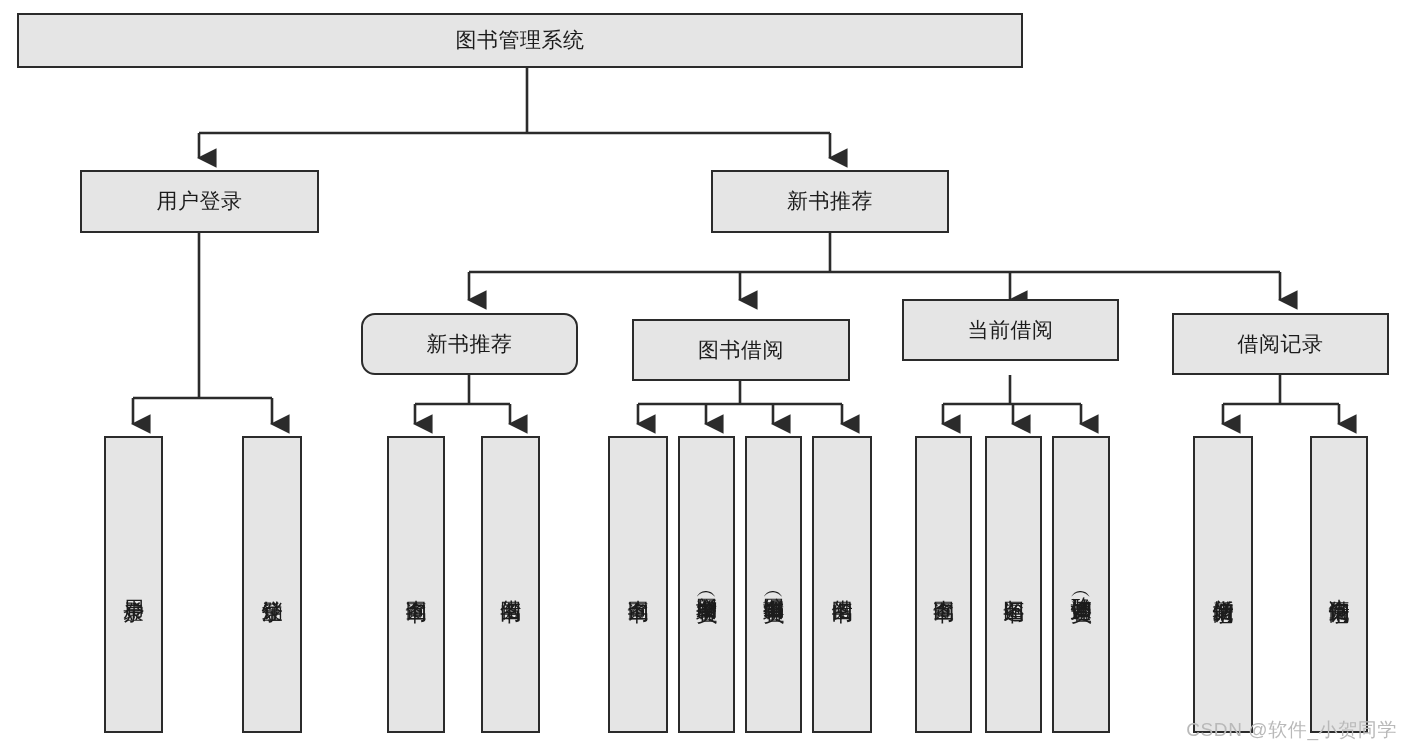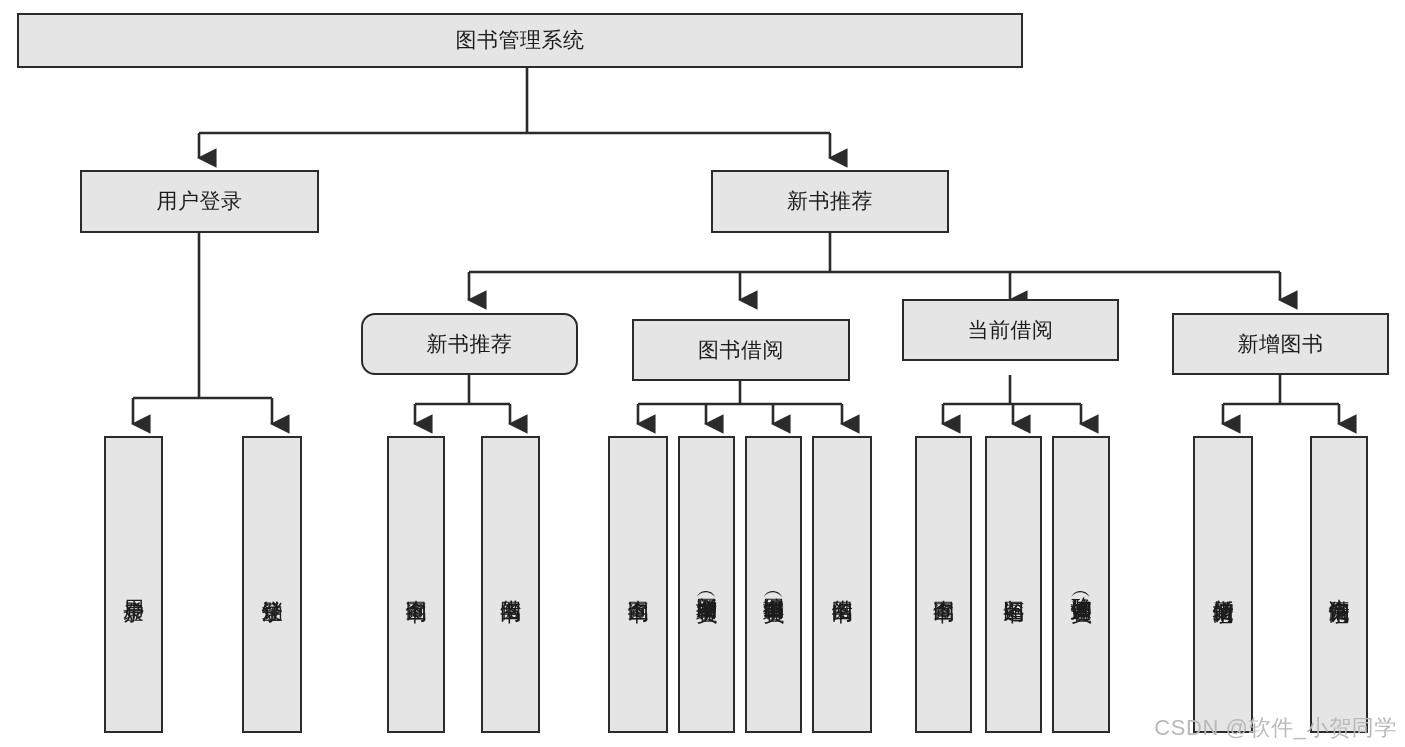--- a/index.html
+++ b/index.html
@@ -53,21 +53,21 @@
     white-space: normal;
     font-size: 21px;
     line-height: 1.25;
     letter-spacing: 1px;
     max-height: 272px;
   }
   .watermark {
     position: absolute;
     right: 8px;
     bottom: 4px;
-    font-size: 22px;
+    font-size: 19px;
     color: #b9b9b9;
     letter-spacing: 0.6px;
     z-index: 5;
     white-space: nowrap;
   }
 </style>
 </head>
 <body>
 
 <div id="canvas">
@@ -136,21 +136,21 @@
   <div class="node" style="left:361px; top:313px; width:217px; height:62px;border-radius:14px;">
     <span class="label">新书推荐</span>
   </div>
   <div class="node" style="left:632px; top:319px; width:218px; height:62px;">
     <span class="label">图书借阅</span>
   </div>
   <div class="node" style="left:902px; top:299px; width:217px; height:62px;">
     <span class="label">当前借阅</span>
   </div>
   <div class="node" style="left:1172px; top:313px; width:217px; height:62px;">
-    <span class="label">新增图书</span>
+    <span class="label">借阅记录</span>
   </div>
 
   <div class="node leaf" style="left:104px; top:436px; width:59px; height:297px;">
     <span class="label">用户登录</span>
   </div>
   <div class="node leaf" style="left:242px; top:436px; width:60px; height:297px;">
     <span class="label">注销登录</span>
   </div>
 
   <div class="node leaf" style="left:387px; top:436px; width:58px; height:297px;">

